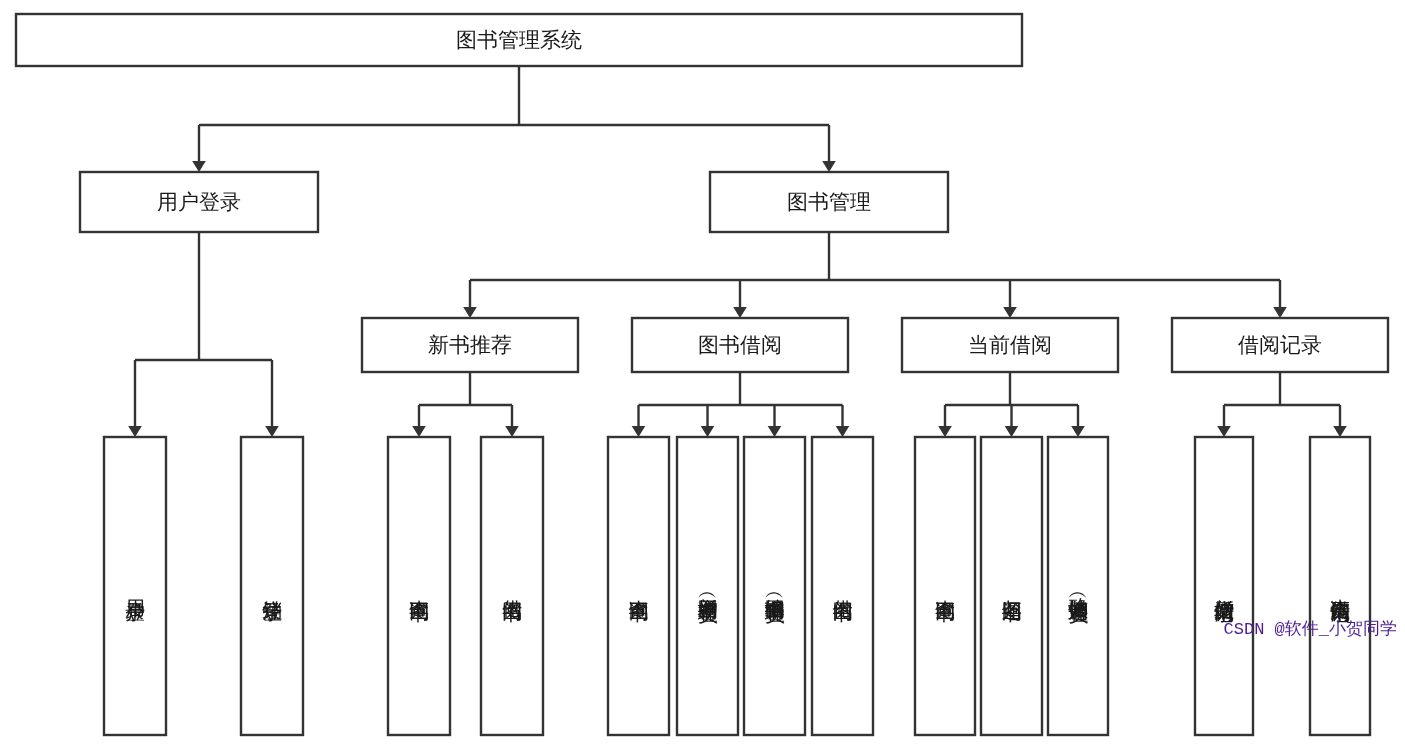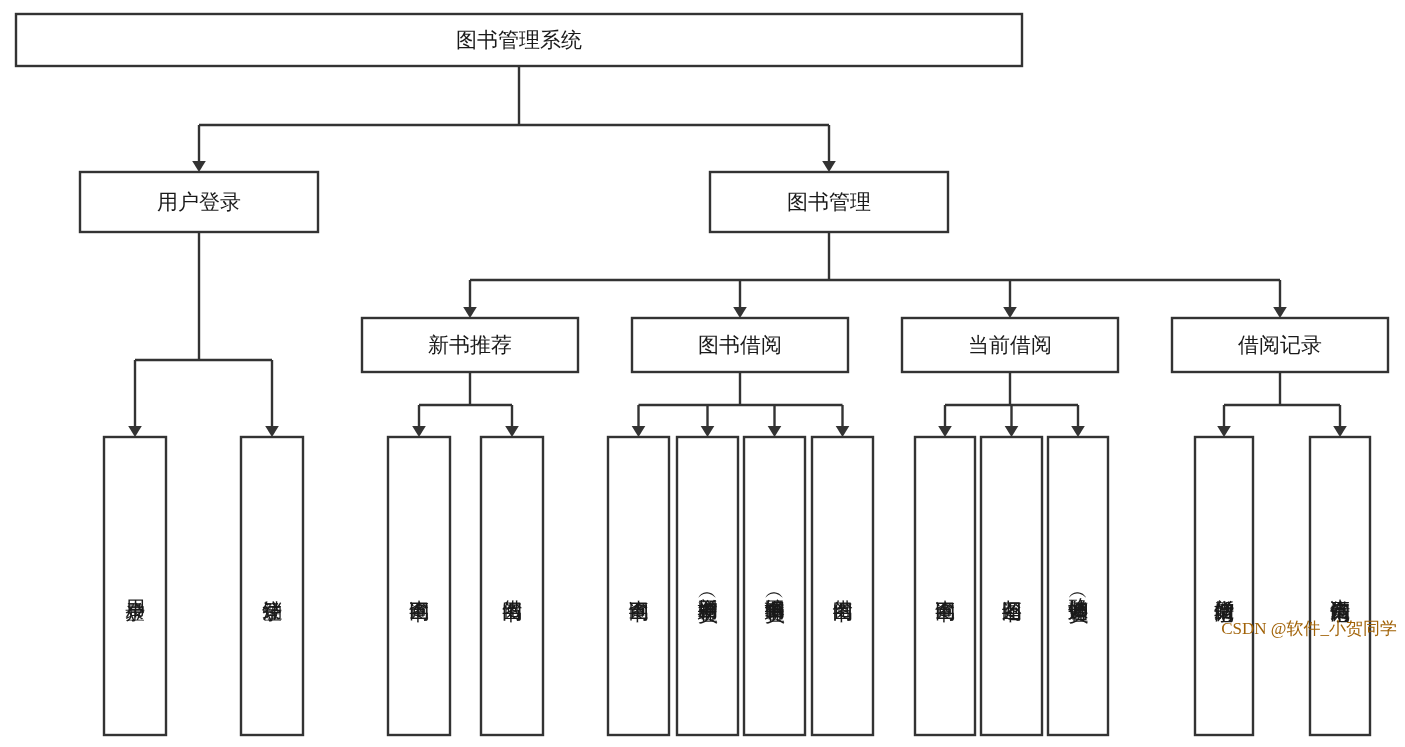--- a/index.html
+++ b/index.html
@@ -63,23 +63,23 @@
     align-items: center;
     justify-content: center;
     text-align: center;
     white-space: nowrap;
     pointer-events: none;
   }
   #watermark {
     position: absolute;
     right: 8px;
     bottom: 6px;
-    font-family: Liberation Serif, serif;
+    font-family: Liberation Mono, monospace;
     font-size: 17px;
-    color: #a16207;
+    color: #4c1d95;
     white-space: nowrap;
   }
 </style>
 </head>
 <body>
 
 <div id="diagram-root">
   <svg id="flow-svg" viewBox="0 0 1405 747">
     <g id="connectors-layer">
         <line x1="519" y1="66" x2="519" y2="125" class="connector"></line>

